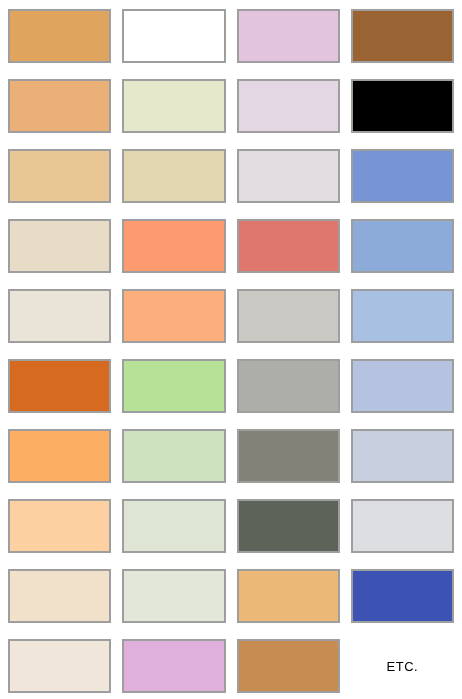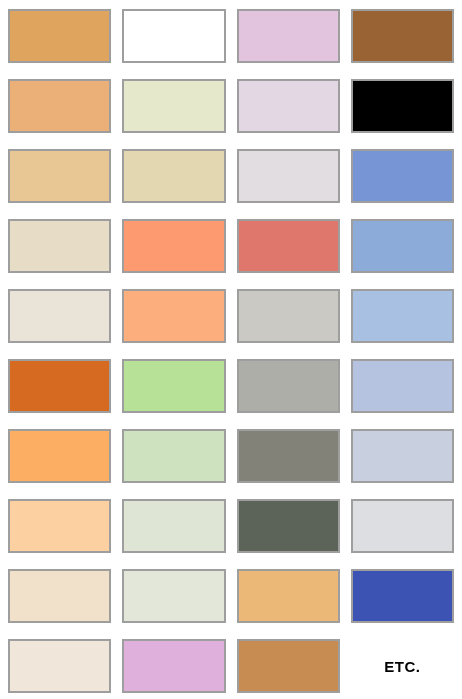--- a/index.html
+++ b/index.html
@@ -39,22 +39,22 @@
     border: 2px solid #9e9e9e;
     background: #ffffff;
   }
   .etc-cell {
     display: flex;
     align-items: center;
     justify-content: center;
   }
   .etc-label {
     font-family: "Liberation Sans", sans-serif;
-    font-size: 15px;
-    font-weight: bold;
+    font-size: 13px;
+    font-weight: normal;
     letter-spacing: 0.5px;
     color: #000000;
     line-height: 1;
     user-select: none;
   }
 </style>
 </head>
 <body>
 
 <div id="swatch-grid">

